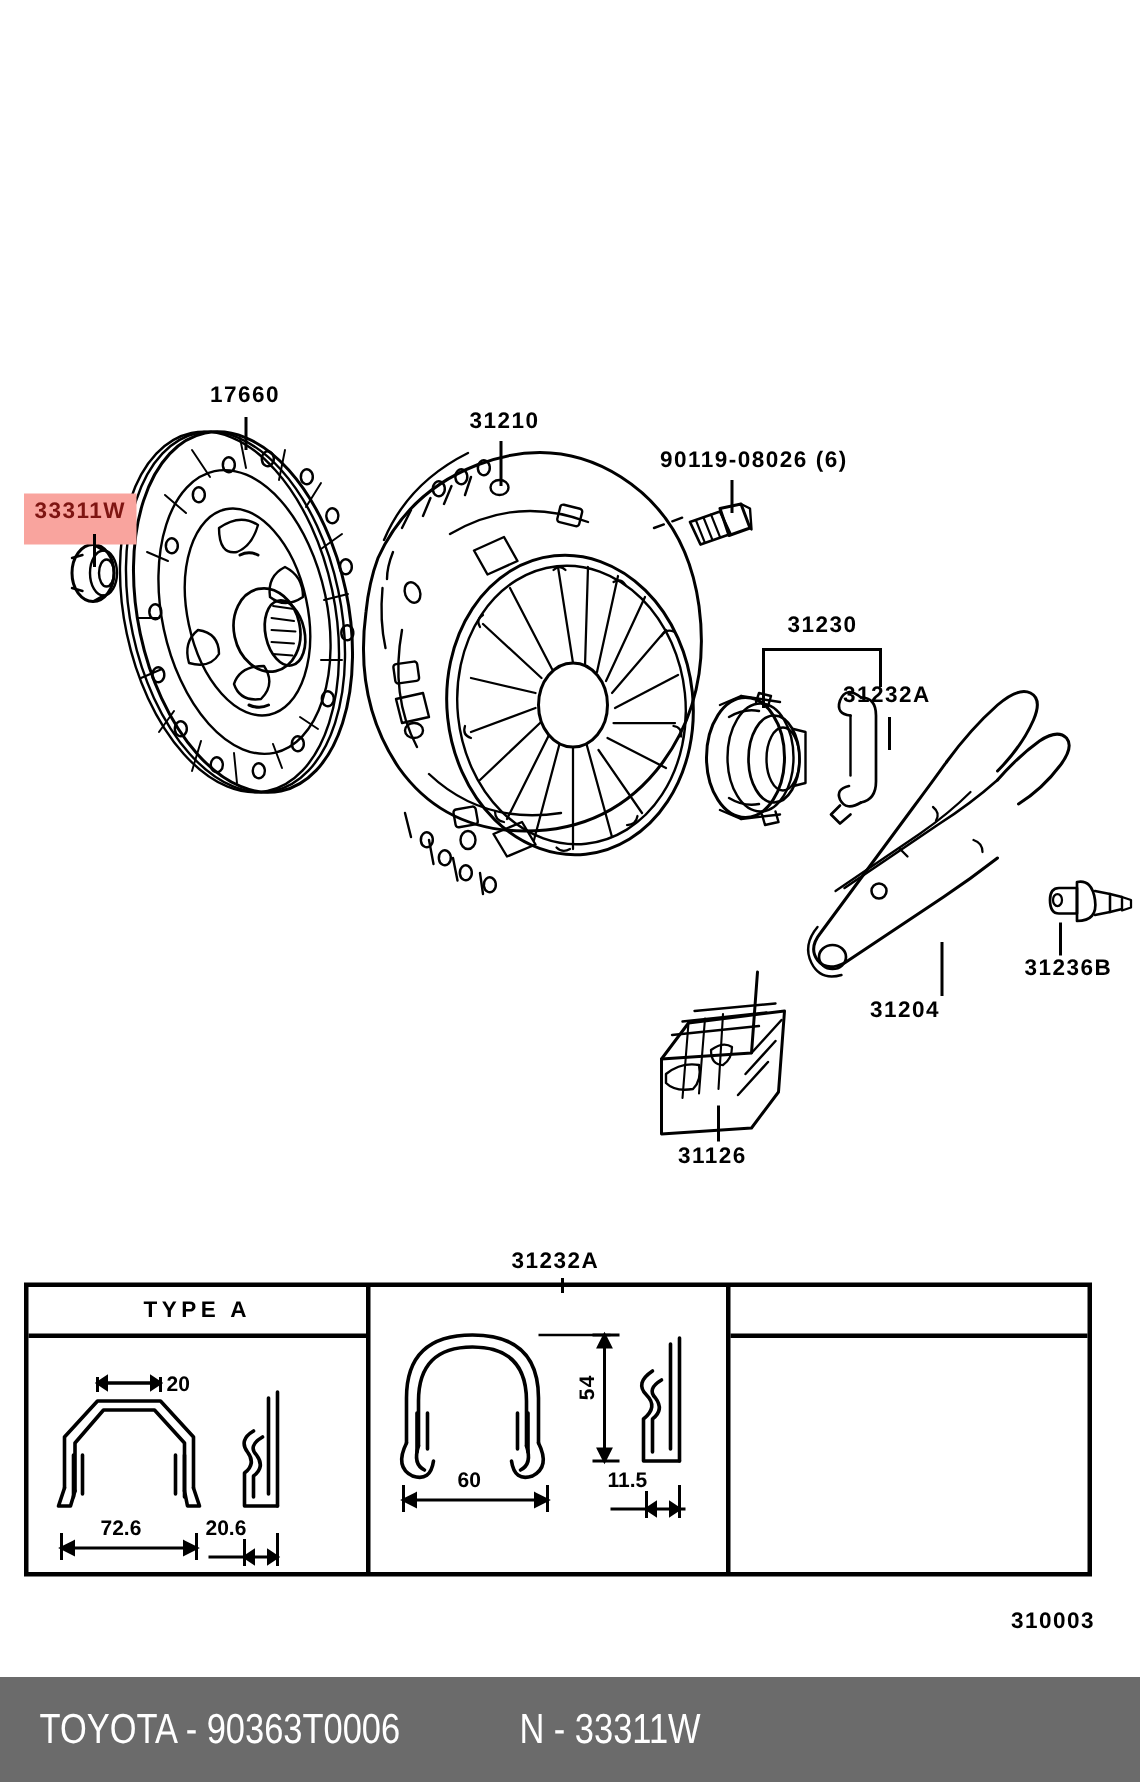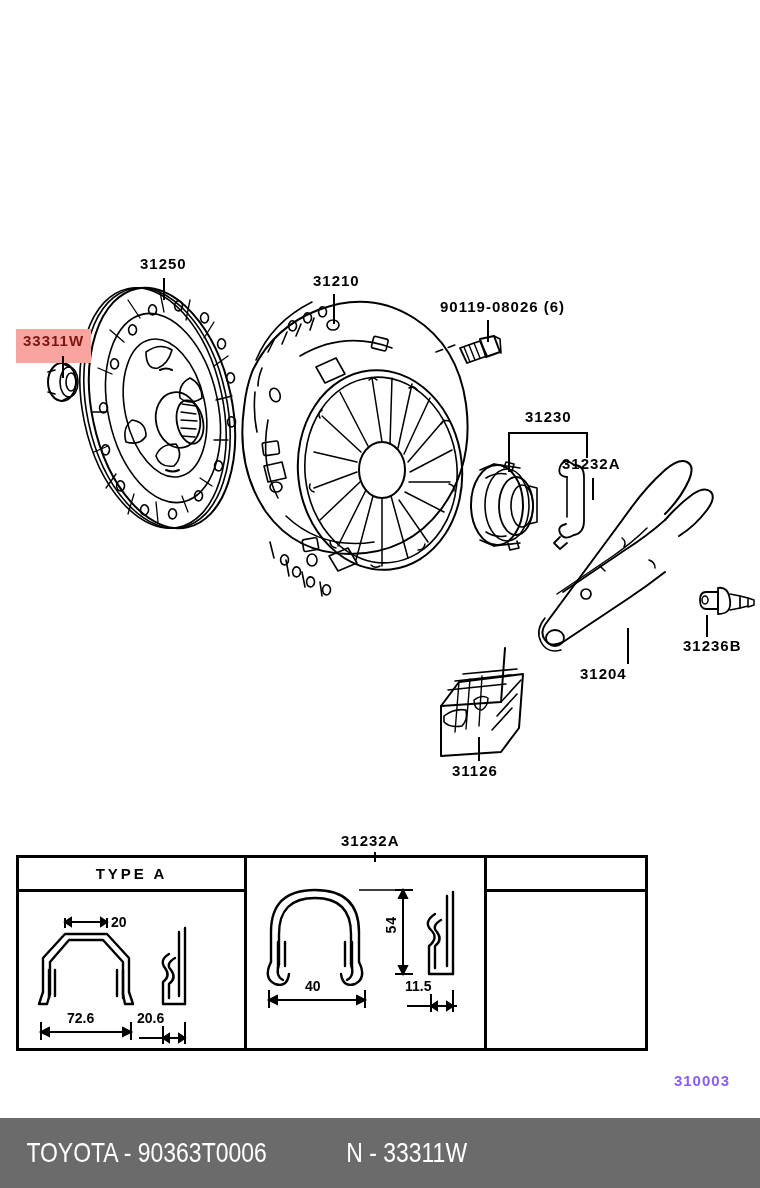--- a/index.html
+++ b/index.html
@@ -14,42 +14,42 @@
 
   .hl{position:absolute;background:#f9a49e;color:#7e1512;font-weight:700;
       font-size:15px;letter-spacing:1px;padding:3px 7px 14px 7px;white-space:nowrap;}
 
   
   .lead{position:absolute;background:#000;}
   .lead.v{width:2px;}
   .lead.h{height:2px;}
 
   
-  .table{position:absolute;left:16px;top:855px;width:632px;height:196px;
+  .table{position:absolute;left:16px;top:855px;width:712px;height:196px;
          border:3px solid #000;box-sizing:border-box;display:flex;}
   .cell{flex:0 0 auto;border-right:3px solid #000;box-sizing:border-box;
         position:relative;height:100%;}
   .cell:last-child{border-right:none;}
   .cell .hdr{height:34px;border-bottom:3px solid #000;box-sizing:border-box;
              display:flex;align-items:center;justify-content:center;
              font-weight:700;font-size:15px;letter-spacing:3px;}
   .cell .body{position:relative;height:calc(100% - 34px);}
 
   .dim{position:absolute;font-weight:700;font-size:14px;color:#000;white-space:nowrap;}
   .dim.vert{writing-mode:vertical-rl;transform:rotate(180deg);letter-spacing:1px;}
 
   
   .footer{position:absolute;left:0;top:1118px;width:760px;height:70px;
           background:#6b6b6b;display:flex;align-items:center;
           gap:40px;}
   .footer span{color:#fff;font-size:28px;letter-spacing:0px;
                transform:scaleX(.82);transform-origin:center;white-space:nowrap;}
 
   .diagid{position:absolute;right:30px;top:1072px;font-weight:700;
-          font-size:15px;letter-spacing:1px;color:#8b5cf6;}
+          font-size:15px;letter-spacing:1px;color:#000000;}
 
   svg{display:block;overflow:visible;}
 </style>
 </head>
 <body>
 
 <div class="stage">
 
   <svg width="760" height="820" style="position:absolute;left:0;top:0">
     <g fill="none" stroke="#000" stroke-width="1.6" stroke-linejoin="round" stroke-linecap="round">
@@ -287,21 +287,21 @@
         <path d="M459 682 l-4 50 M470 679 l-4 50 M482 676 l-3 50" stroke-width="1.4"></path>
         <path d="M444 716 q10 -8 22 -6 q2 10 -4 16 q-12 2 -18 -4 z" stroke-width="1.6"></path>
         <path d="M474 700 q8 -6 14 -2 q0 8 -6 12 q-8 0 -8 -10 z" stroke-width="1.5"></path>
       </g>
     </g>
   </svg>
 
   <div class="hl" style="left:16px;top:329px">33311W</div>
   <div class="lead v" style="left:62px;top:356px;height:22px"></div>
 
-  <div class="lbl" style="left:140px;top:255px">31250</div>
+  <div class="lbl" style="left:140px;top:255px">17660</div>
   <div class="lead v" style="left:163px;top:278px;height:22px"></div>
 
   <div class="lbl" style="left:313px;top:272px">31210</div>
   <div class="lead v" style="left:333px;top:294px;height:30px"></div>
 
   <div class="lbl" style="left:440px;top:298px">90119-08026 (6)</div>
   <div class="lead v" style="left:487px;top:320px;height:22px"></div>
 
   <div class="lbl" style="left:525px;top:408px">31230</div>
   <div class="lead h" style="left:508px;top:432px;width:80px"></div>
@@ -399,21 +399,21 @@
             <path d="M30 138 L22 142 L30 146 z"></path>
             <path d="M110 138 L118 142 L110 146 z"></path>
 
             <path d="M160 148 L210 148" fill="none"></path>
             <path d="M184 136 L184 154 M206 132 L206 154" fill="none"></path>
             <path d="M190 144 L184 148 L190 152 z"></path>
             <path d="M200 144 L206 148 L200 152 z"></path>
           </g>
         </svg>
         <div class="dim vert" style="left:136px;top:58px">54</div>
-        <div class="dim" style="left:58px;top:120px">40</div>
+        <div class="dim" style="left:58px;top:120px">60</div>
         <div class="dim" style="left:158px;top:120px">11.5</div>
       </div>
     </div>
 
     <div class="cell" style="flex:1 1 auto">
       <div class="hdr"></div>
       <div class="body"></div>
     </div>
   </div>
 

